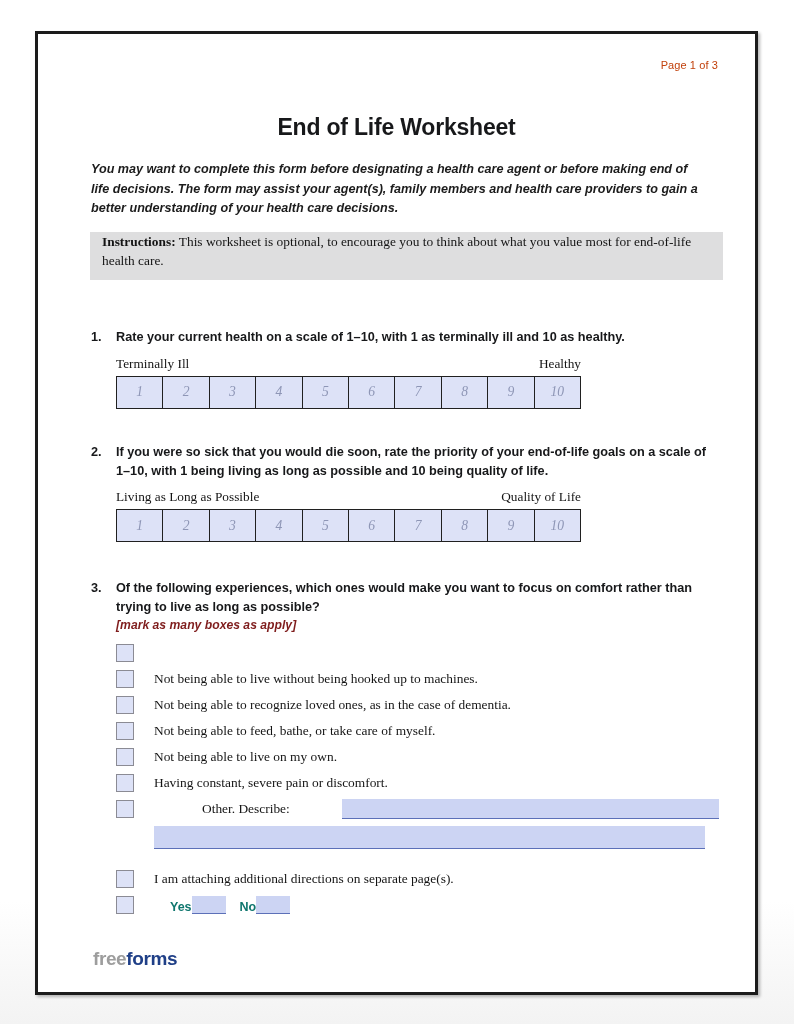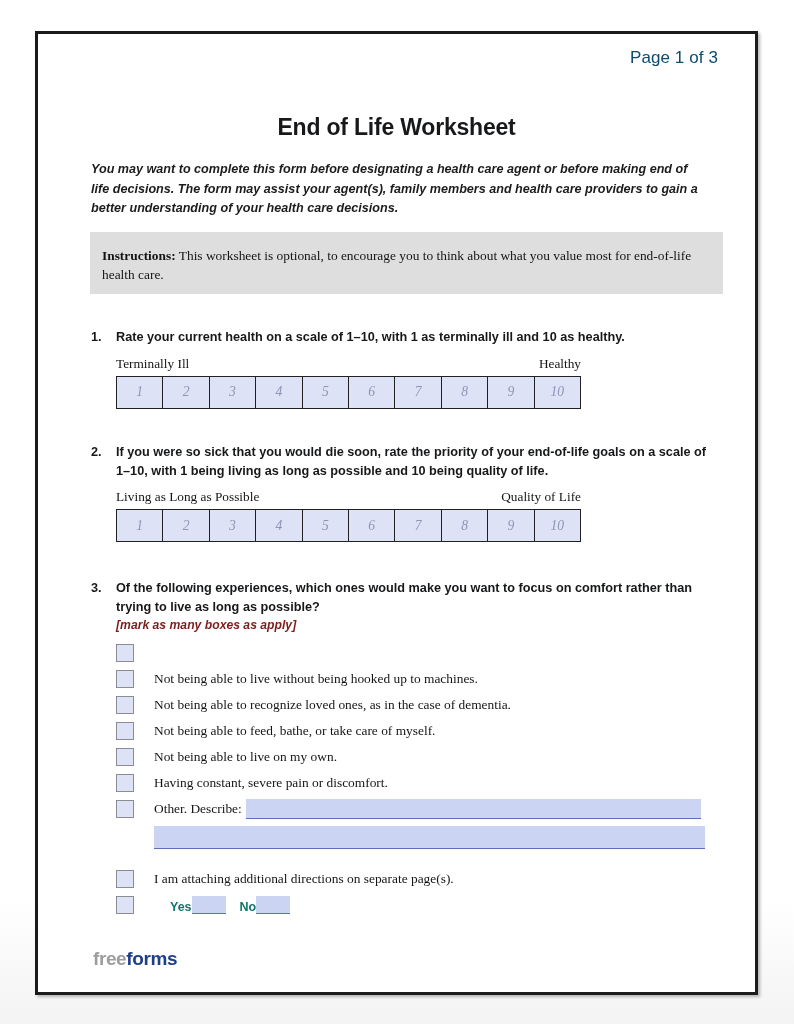--- a/index.html
+++ b/index.html
@@ -34,24 +34,24 @@
   .page-inner {
     position: absolute;
     inset: 0;
     padding: 0;
   }
 
   
   .page-number {
     position: absolute;
     right: 37px;
-    top: 14px;
-    font-family: "Liberation Sans", sans-serif;
-    font-size: 17px;
-    color: #0c4a6e;
+    top: 25px;
+    font-family: "Liberation Sans", sans-serif;
+    font-size: 11px;
+    color: #c2410c;
     letter-spacing: 0.1px;
   }
   .doc-title {
     position: absolute;
     left: 0;
     right: 0;
     top: 65px;
     text-align: center;
     font-family: "Liberation Sans", sans-serif;
     font-weight: bold;
@@ -75,21 +75,21 @@
   }
 
   
   .instructions {
     position: absolute;
     left: 52px;
     top: 198px;
     width: 633px;
     min-height: 44px;
     background: #dededf;
-    padding: 14px 12px 10px 12px;
+    padding: 0 12px 10px 12px;
     box-sizing: border-box;
     font-family: "Liberation Serif", serif;
     font-size: 13.4px;
     line-height: 19px;
     color: #141414;
   }
   .instructions b {
     font-family: "Liberation Serif", serif;
     font-weight: bold;
   }
@@ -181,21 +181,21 @@
     box-sizing: border-box;
     margin-right: 20px;
   }
   .cb-label {
     font-family: "Liberation Serif", serif;
     font-size: 13.4px;
     color: #141414;
     white-space: nowrap;
   }
 
-  .other-row { height: 26px; }
+  .other-row { height: 26px; gap: 48px; }
   .other-field {
     flex: 1 1 auto;
     height: 20px;
     background: #ccd4f3;
     border-bottom: 1.2px solid #5c70b8;
     box-sizing: border-box;
     margin-left: 4px;
     max-width: 455px;
   }
   .other-row2 {

